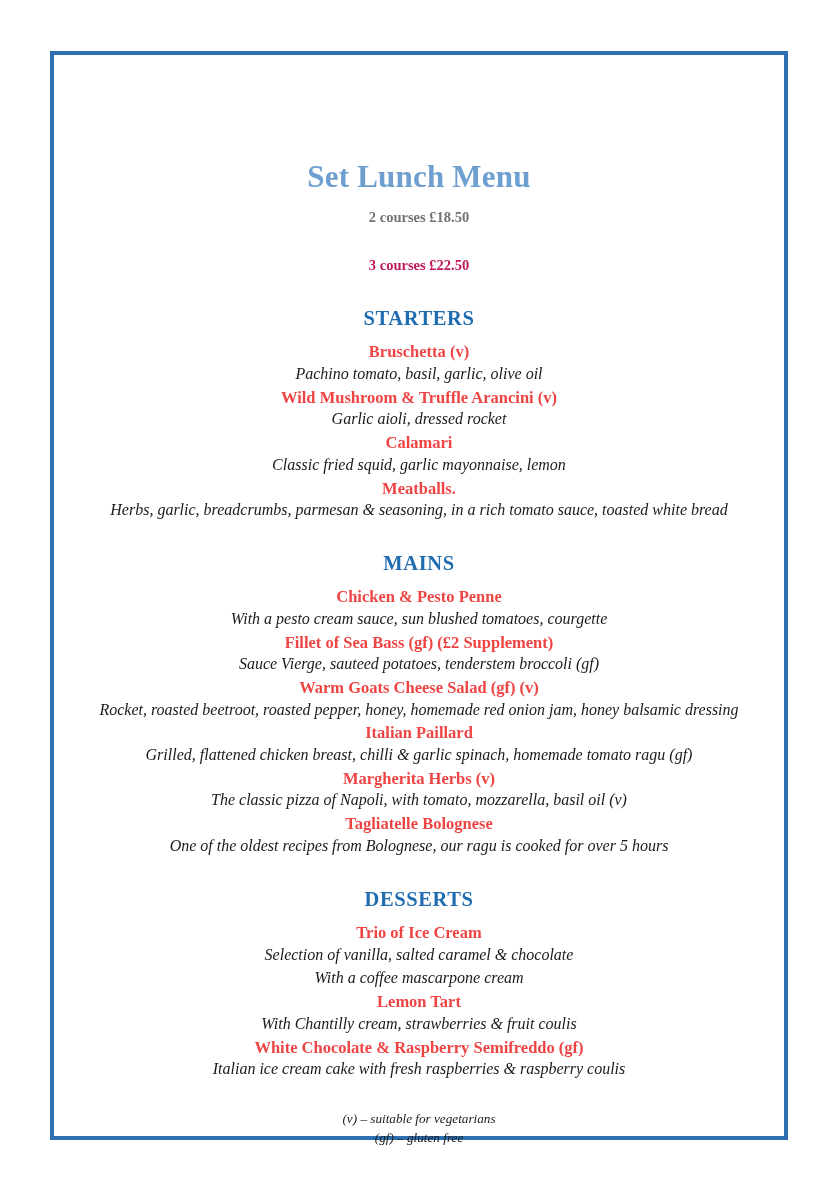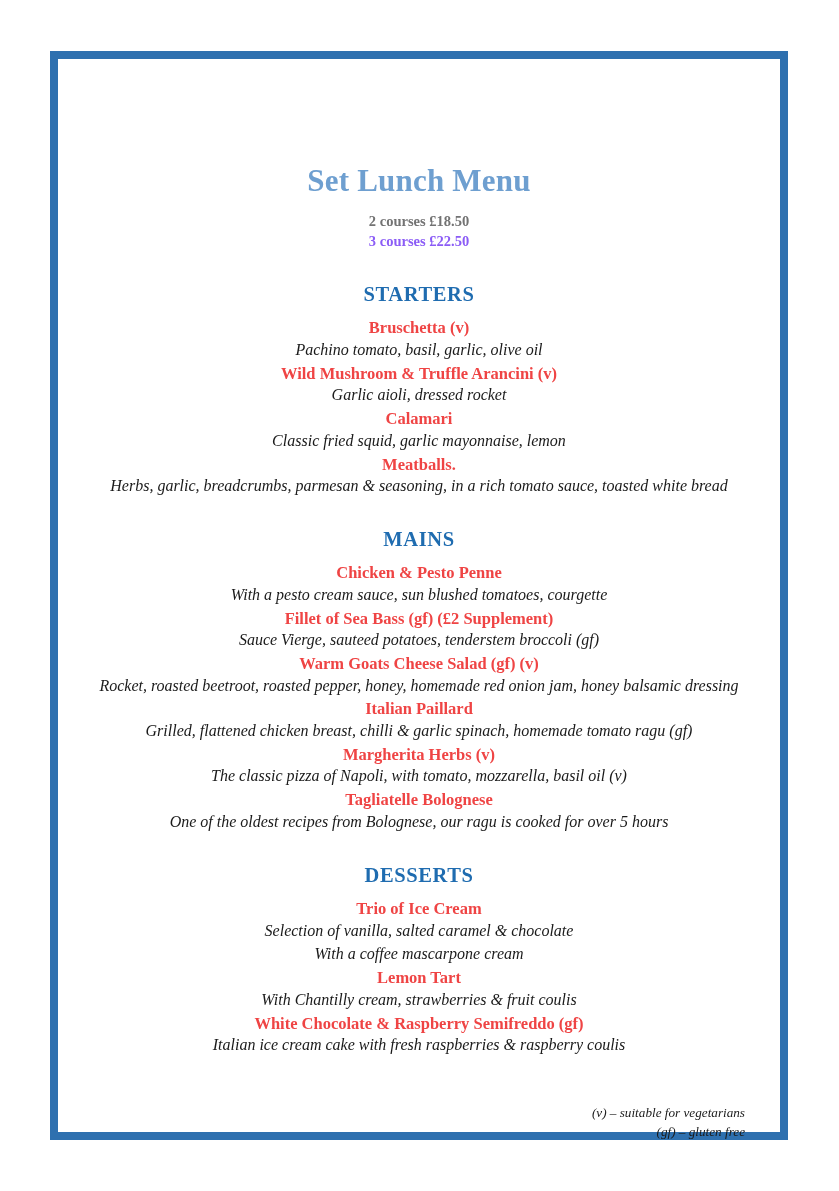--- a/index.html
+++ b/index.html
@@ -22,21 +22,21 @@
     box-sizing: border-box;
   }
 
   
   .frame {
     position: absolute;
     left: 50px;
     top: 51px;
     width: 738px;
     height: 1089px;
-    border: 8px solid #000000;
+    border: 4px solid #000000;
     background: #ffffff;
     box-sizing: border-box;
   }
 
   .inner {
     position: absolute;
     left: 0;
     top: 0;
     width: 100%;
     height: 100%;
@@ -107,22 +107,21 @@
     font-style: italic;
     font-size: 16px;
     line-height: 1.37;
     color: #1a1a1a;
     margin: 0 0 2px 0;
     padding: 0 2px;
   }
 
   
   .footnotes {
-    margin-top: 48px;
-    text-align: right;
+    margin-top: 30px;
   }
   .footnote {
     font-family: "Liberation Serif", "DejaVu Serif", serif;
     font-style: italic;
     font-size: 13.2px;
     line-height: 1.42;
     color: #1a1a1a;
     margin: 0;
   }
 </style>
@@ -130,21 +129,21 @@
 <body>
 
 <div class="page">
   <div class="frame" style="border-color: rgb(46, 112, 175);">
     <div class="inner">
       <div class="content">
 
         <div>
           <h1 class="menu-title" style="color: rgb(110, 159, 208);">Set Lunch Menu</h1>
           <div class="price-line" style="color: #737373;">2 courses £18.50</div>
-          <div class="price-line" style="color: #8b5cf6;">3 courses £22.50</div>
+          <div class="price-line" style="color: #be185d; margin-top: 28px;">3 courses £22.50</div>
         </div>
 
         <div class="section">
           <h2 class="section-header" style="color: rgb(31, 108, 176);">STARTERS</h2>
 
           <div class="dish">
             <div class="dish-name">Bruschetta (v)</div>
             <div class="dish-desc">Pachino tomato, basil, garlic, olive oil</div>
           </div>
           <div class="dish">

